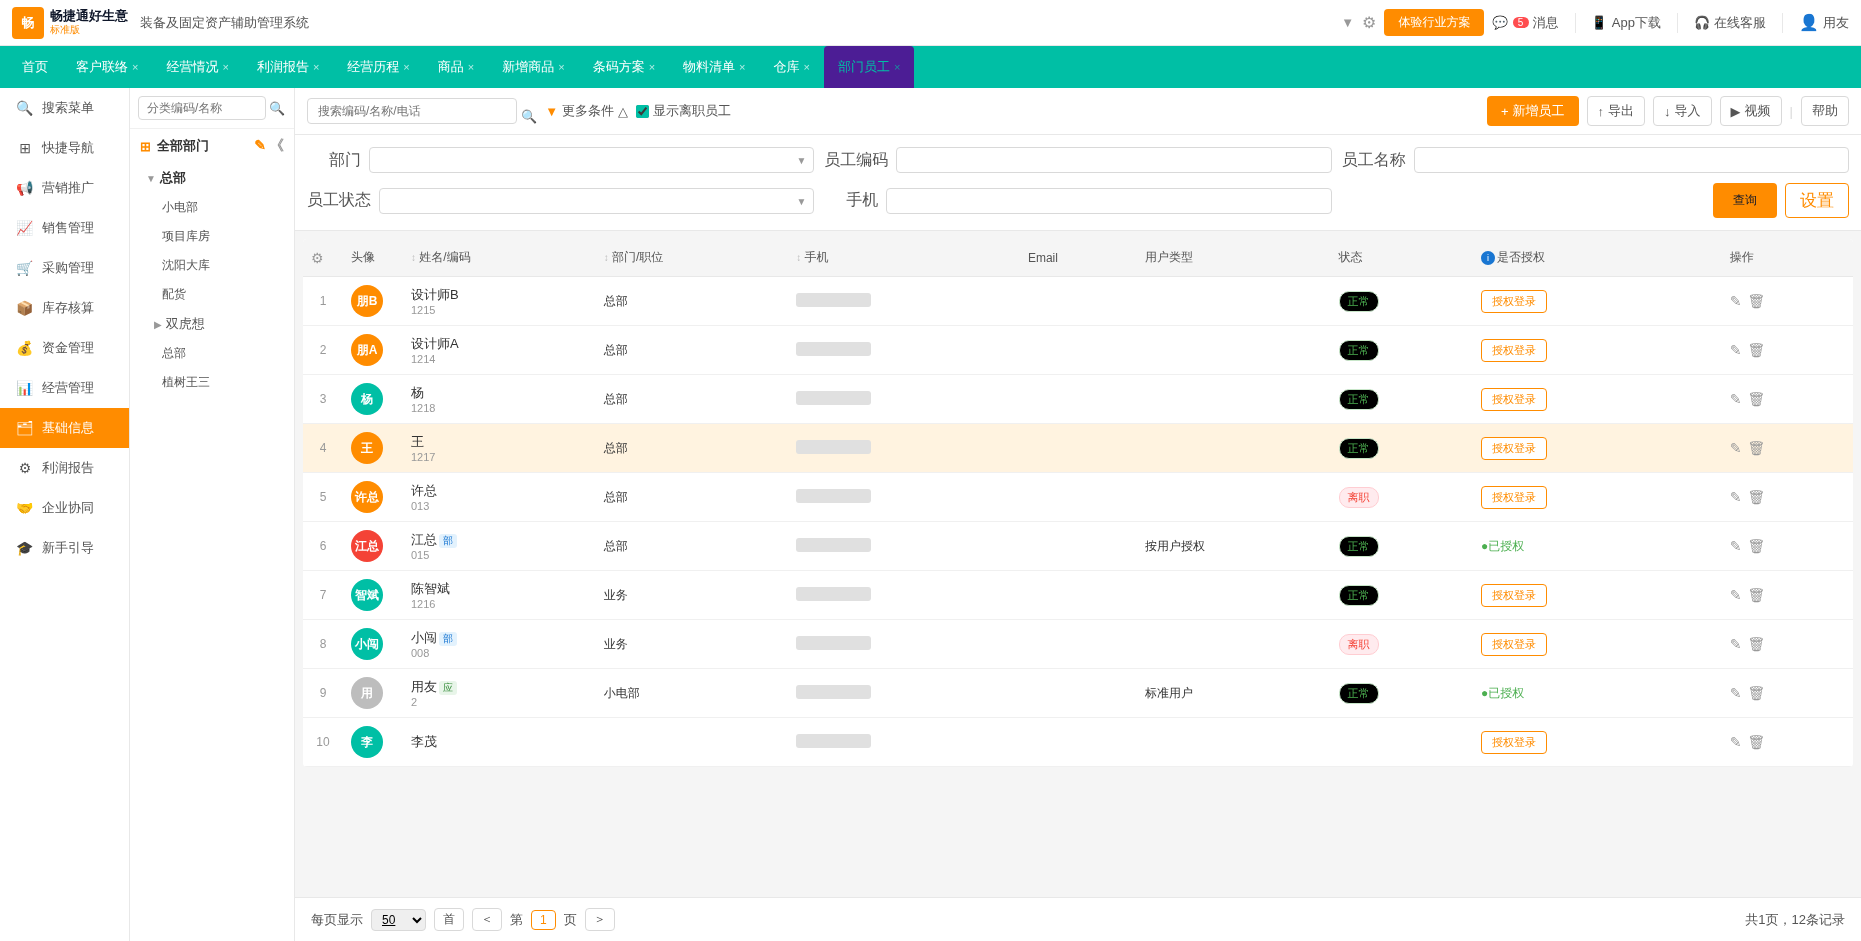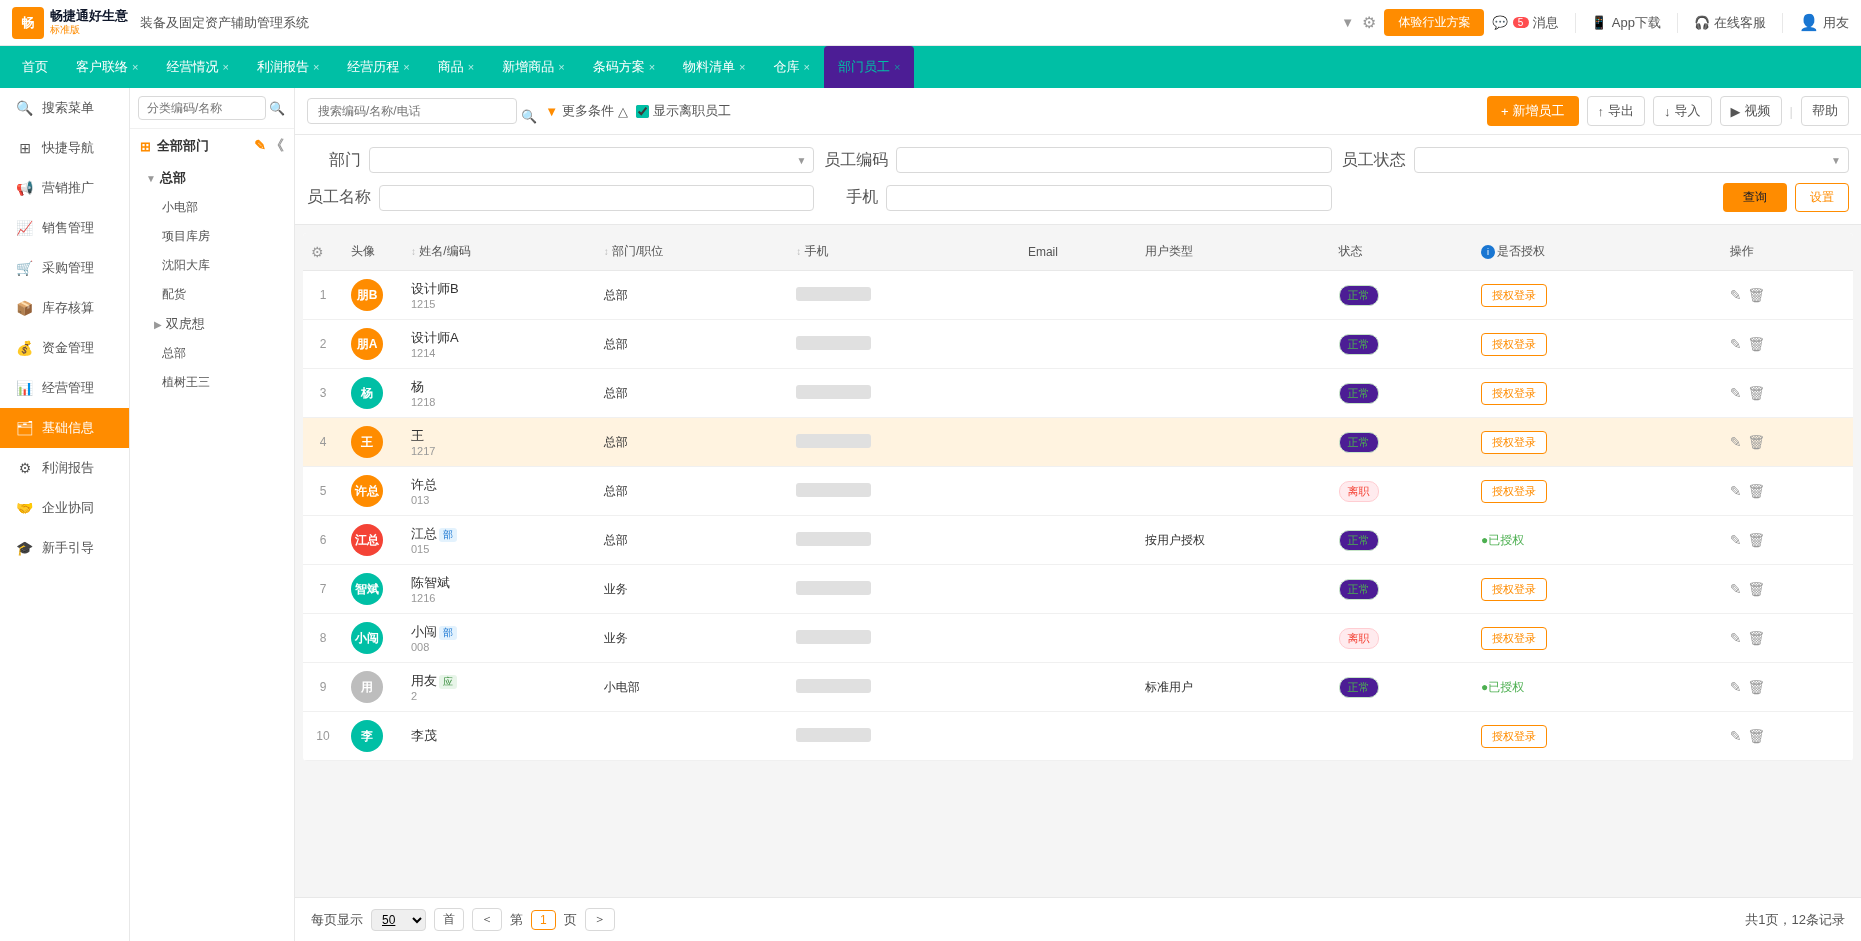--- a/index.html
+++ b/index.html
@@ -65,36 +65,36 @@
     
     .filter-form { background: #fff; padding: 12px; border-bottom: 1px solid #e8e8e8; display: grid; grid-template-columns: 1fr 1fr 1fr; gap: 10px; align-items: center; }
     .form-row { display: flex; align-items: center; gap: 8px; }
     .form-label { color: #555; font-size: 16px; white-space: nowrap; min-width: 54px; text-align: right; }
     .form-input { border: 1px solid #d9d9d9; border-radius: 4px; padding: 5px 8px; font-size: 12px; flex: 1; outline: none; }
     .form-select { border: 1px solid #d9d9d9; border-radius: 4px; padding: 5px 8px; font-size: 12px; flex: 1; outline: none; background: #fff; appearance: none; display: flex; align-items: center; cursor: pointer; }
     .select-wrapper { flex: 1; position: relative; }
     .select-wrapper::after { content: '▼'; position: absolute; right: 8px; top: 50%; transform: translateY(-50%); font-size: 10px; color: #999; pointer-events: none; }
     .filter-actions { display: flex; gap: 8px; grid-column: 3; justify-content: flex-end; }
     .btn-search { background: #ff8c00; color: #0f172a; border: none; border-radius: 4px; padding: 6px 20px; cursor: pointer; font-size: 12px; }
-    .btn-reset { background: #fff; color: #ff8c00; border: 1px solid #ff8c00; border-radius: 4px; padding: 5px 14px; cursor: pointer; font-size: 12px; }
+    .btn-reset { background: #fff; color: #ff8c00; border: 1px solid #ff8c00; border-radius: 4px; padding: 5px 14px; cursor: pointer; font-size: 17px; }
 
     
     .table-container { flex: 1; overflow: auto; padding: 8px; }
     table { width: 100%; border-collapse: collapse; background: #fff; border-radius: 4px; overflow: hidden; }
     thead tr { background: #f5f5f5; }
     th { padding: 10px 8px; text-align: left; color: #555; font-weight: normal; font-size: 12px; border-bottom: 1px solid #e8e8e8; white-space: nowrap; }
     td { padding: 8px 8px; color: #333; font-size: 12px; border-bottom: 1px solid #f0f0f0; vertical-align: middle; }
     tr.highlighted { background: #fff3e0; }
     .avatar { width: 32px; height: 32px; border-radius: 50%; display: flex; align-items: center; justify-content: center; color: #fff; font-size: 12px; font-weight: bold; }
     .avatar-orange { background: #ff8c00; }
     .avatar-teal { background: #00bfa5; }
     .avatar-red { background: #f44336; }
     .avatar-gray { background: #bdbdbd; }
     .status-badge { display: inline-block; padding: 2px 8px; border-radius: 10px; font-size: 11px; }
-    .status-normal { background: #4c1d95; color: #4caf50; border: 1px solid #c8e6c9; }
+    .status-normal { background: #000000; color: #4caf50; border: 1px solid #c8e6c9; }
     .status-resigned { background: #ffebee; color: #f44336; border: 1px solid #ffcdd2; }
     .auth-btn { border: 1px solid #ff8c00; color: #ff8c00; background: #fff; border-radius: 4px; padding: 3px 10px; cursor: pointer; font-size: 11px; }
     .authorized { color: #4caf50; font-size: 12px; display: flex; align-items: center; gap: 4px; }
     .action-btns { display: flex; gap: 6px; }
     .action-btn { color: #999; cursor: pointer; font-size: 14px; }
     .phone-blur { background: #e0e0e0; border-radius: 3px; height: 14px; width: 75px; display: inline-block; }
     .name-code { display: flex; flex-direction: column; }
     .name-code .name { font-size: 13px; color: #333; }
     .name-code .code { font-size: 11px; color: #999; }
     .dept-badge { display: inline-block; background: #e3f2fd; color: #1976d2; border-radius: 3px; padding: 0 4px; font-size: 10px; margin-left: 2px; }
@@ -334,28 +334,28 @@
           <span class="form-label">部门</span>
           <div class="select-wrapper">
             <div class="form-select" style="border:1px solid #d9d9d9;border-radius:4px;padding:5px 8px;font-size:12px;flex:1;outline:none;background:#fff;appearance:none;min-width:180px;cursor:pointer;">&nbsp;</div>
           </div>
         </div>
         <div class="form-row">
           <span class="form-label">员工编码</span>
           <input type="text" class="form-input" style="min-width: 180px;">
         </div>
         <div class="form-row">
+          <span class="form-label">员工名称</span>
+          <input type="text" class="form-input" style="min-width: 180px;">
+        </div>
+        <div class="form-row">
           <span class="form-label">员工状态</span>
           <div class="select-wrapper">
             <div class="form-select" style="border:1px solid #d9d9d9;border-radius:4px;padding:5px 8px;font-size:12px;flex:1;outline:none;background:#fff;min-width:180px;cursor:pointer;">&nbsp;</div>
           </div>
-        </div>
-        <div class="form-row">
-          <span class="form-label">员工名称</span>
-          <input type="text" class="form-input" style="min-width: 180px;">
         </div>
         <div class="form-row">
           <span class="form-label">手机</span>
           <input type="text" class="form-input" style="min-width: 180px;">
         </div>
         <div class="filter-actions">
           <button class="btn-search">查询</button>
           <button class="btn-reset">设置</button>
         </div>
       </div>

